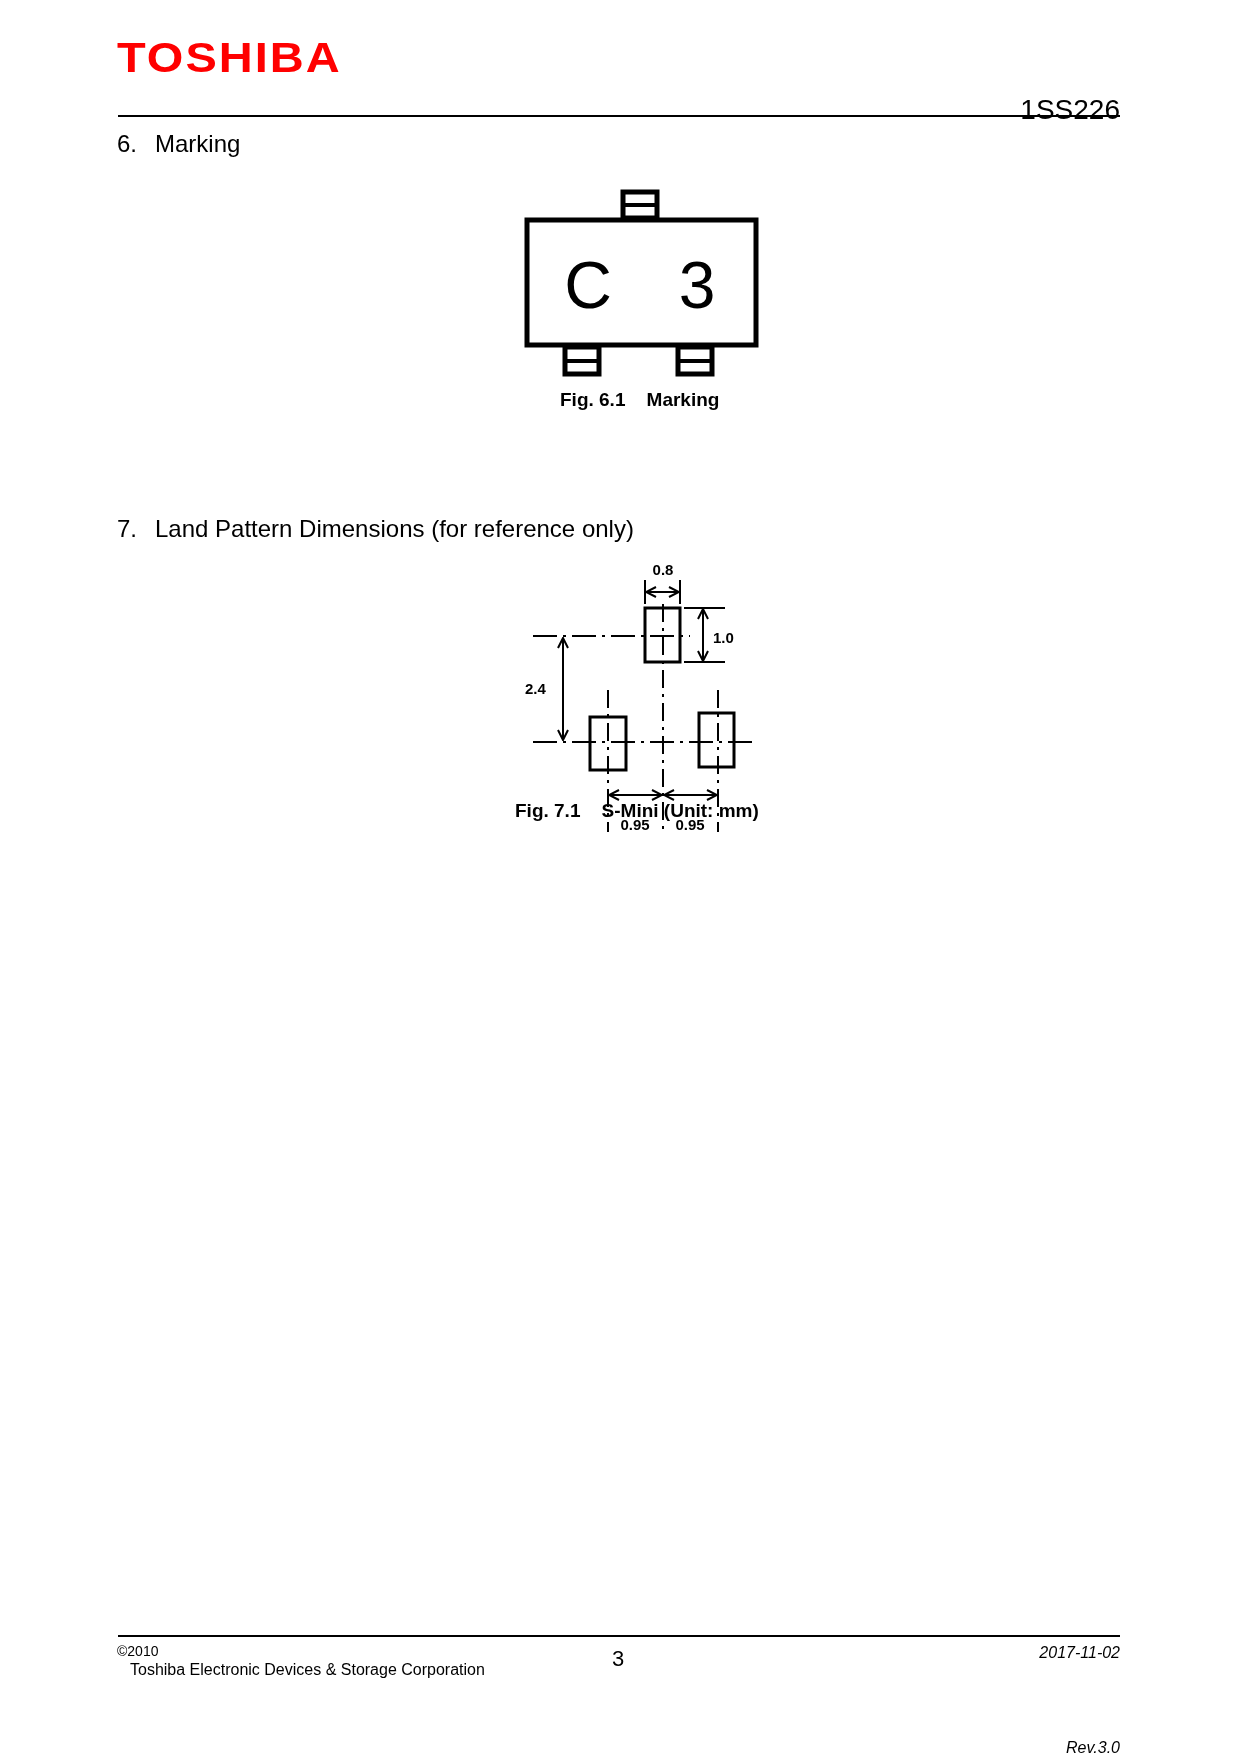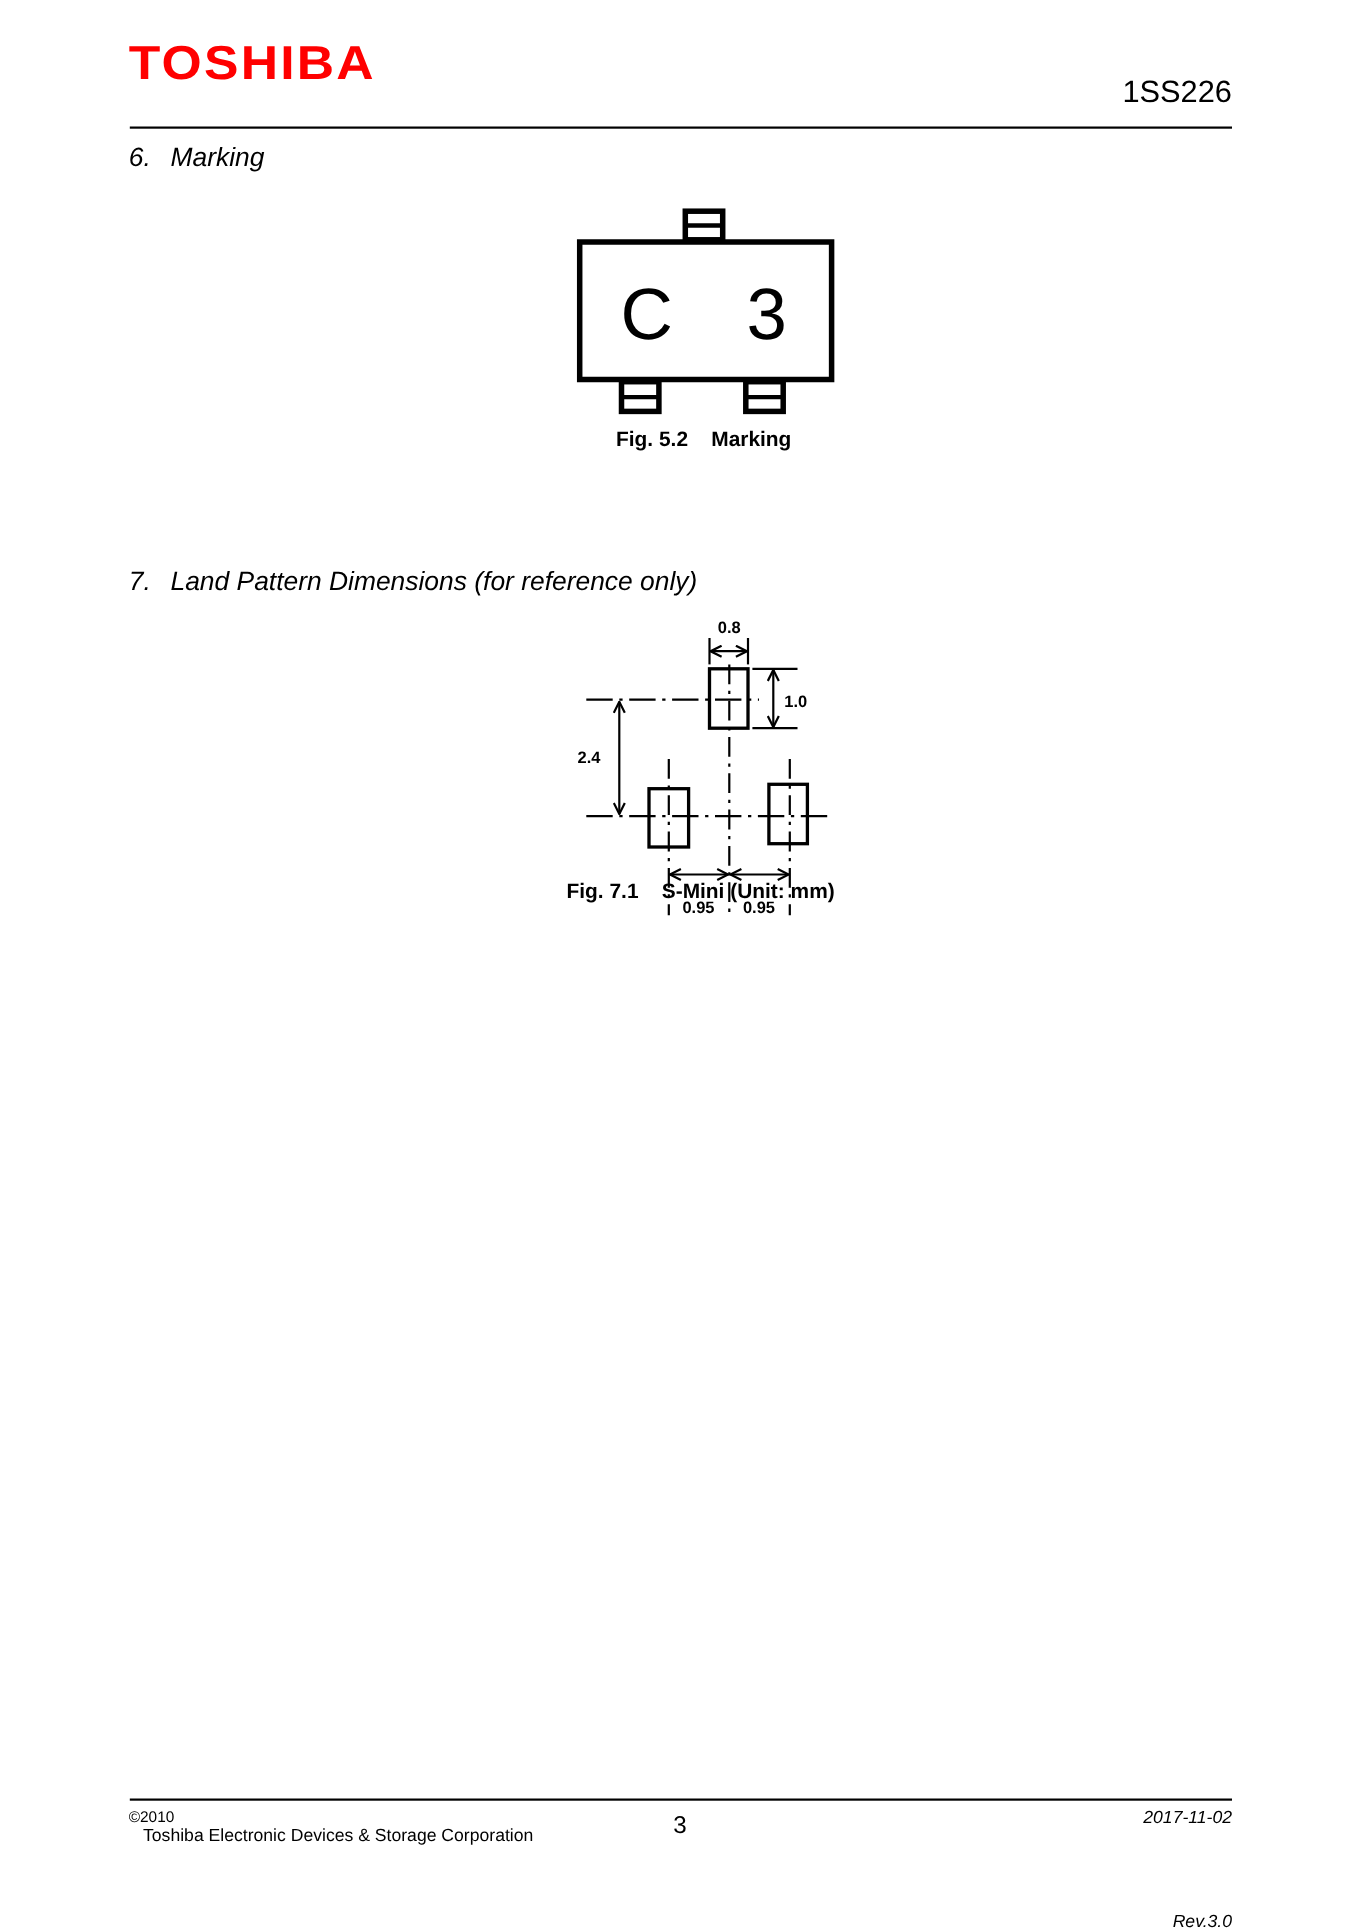--- a/index.html
+++ b/index.html
@@ -1,23 +1,23 @@
 <!DOCTYPE html>
 <html><head>
   <meta charset="utf-8">
   <style>
     html, body { margin: 0; padding: 0; background: #ffffff; }
     body { width: 1240px; height: 1754px; position: relative; overflow: hidden;
            font-family: "Liberation Sans", sans-serif; color: #000; }
     .abs { position: absolute; }
     .logo { left: 117px; top: 37px; font-family: "Liberation Sans", sans-serif; font-weight: bold;
             font-size: 47px; letter-spacing: 2px; line-height: 44px; transform: scaleY(0.92); transform-origin: top left; }
-    .docno { right: 120px; top: 68px; font-size: 28px; line-height: 32px; }
+    .docno { right: 120px; top: 94px; font-size: 28px; line-height: 32px; }
     .rule { left: 118px; width: 1002px; height: 2px; background: #000; }
-    .h2 { left: 117px; font-size: 24px; line-height: 28px; font-style: italic; }
+    .h2 { left: 117px; font-size: 24px; line-height: 28px; }
     .h2 .num { display: inline-block; width: 38px; }
     .caption { font-size: 19px; font-weight: bold; line-height: 22px; white-space: pre; }
     .fig { left: 0; top: 0; }
     .foot-small { font-size: 14px; line-height: 16px; }
     .foot-name { font-size: 16px; line-height: 18px; }
     .foot-right { right: 120px; font-size: 16px; line-height: 26px; text-align: right; font-style: italic; }
     .pagenum { font-size: 22px; line-height: 26px; }
     svg text { font-family: "Liberation Sans", sans-serif; }
   </style>
 </head>
@@ -40,21 +40,21 @@
 
   <rect x="565" y="347" width="34" height="27" fill="none" stroke="#000" stroke-width="5"></rect>
   <line x1="565" y1="361" x2="599" y2="361" stroke="#000" stroke-width="4"></line>
   <rect x="678" y="347" width="34" height="27" fill="none" stroke="#000" stroke-width="5"></rect>
   <line x1="678" y1="361" x2="712" y2="361" stroke="#000" stroke-width="4"></line>
 
   <text x="588" y="308" font-size="66" text-anchor="middle">C</text>
   <text x="697" y="308" font-size="66" text-anchor="middle">3</text>
 </svg>
 
-<div class="abs caption" style="left:560px; top:389px;">Fig. 5.2    Marking</div>
+<div class="abs caption" style="left:560px; top:389px;">Fig. 6.1    Marking</div>
 
 <div class="abs h2" style="top:503px;margin-top:12px;">
   <span class="num">7.</span><span>Land Pattern Dimensions (for reference only)</span>
 </div>
 
 <svg class="abs" style="left:0; top:0;" width="1240" height="860" viewBox="0 0 1240 860">
   <defs>
     <marker id="arr" viewBox="0 0 12 12" refX="11" refY="6" markerWidth="12" markerHeight="12" orient="auto-start-reverse" markerUnits="userSpaceOnUse">
       <path d="M1,1 L11,6 L1,11" fill="none" stroke="#000" stroke-width="2"></path>
     </marker>

